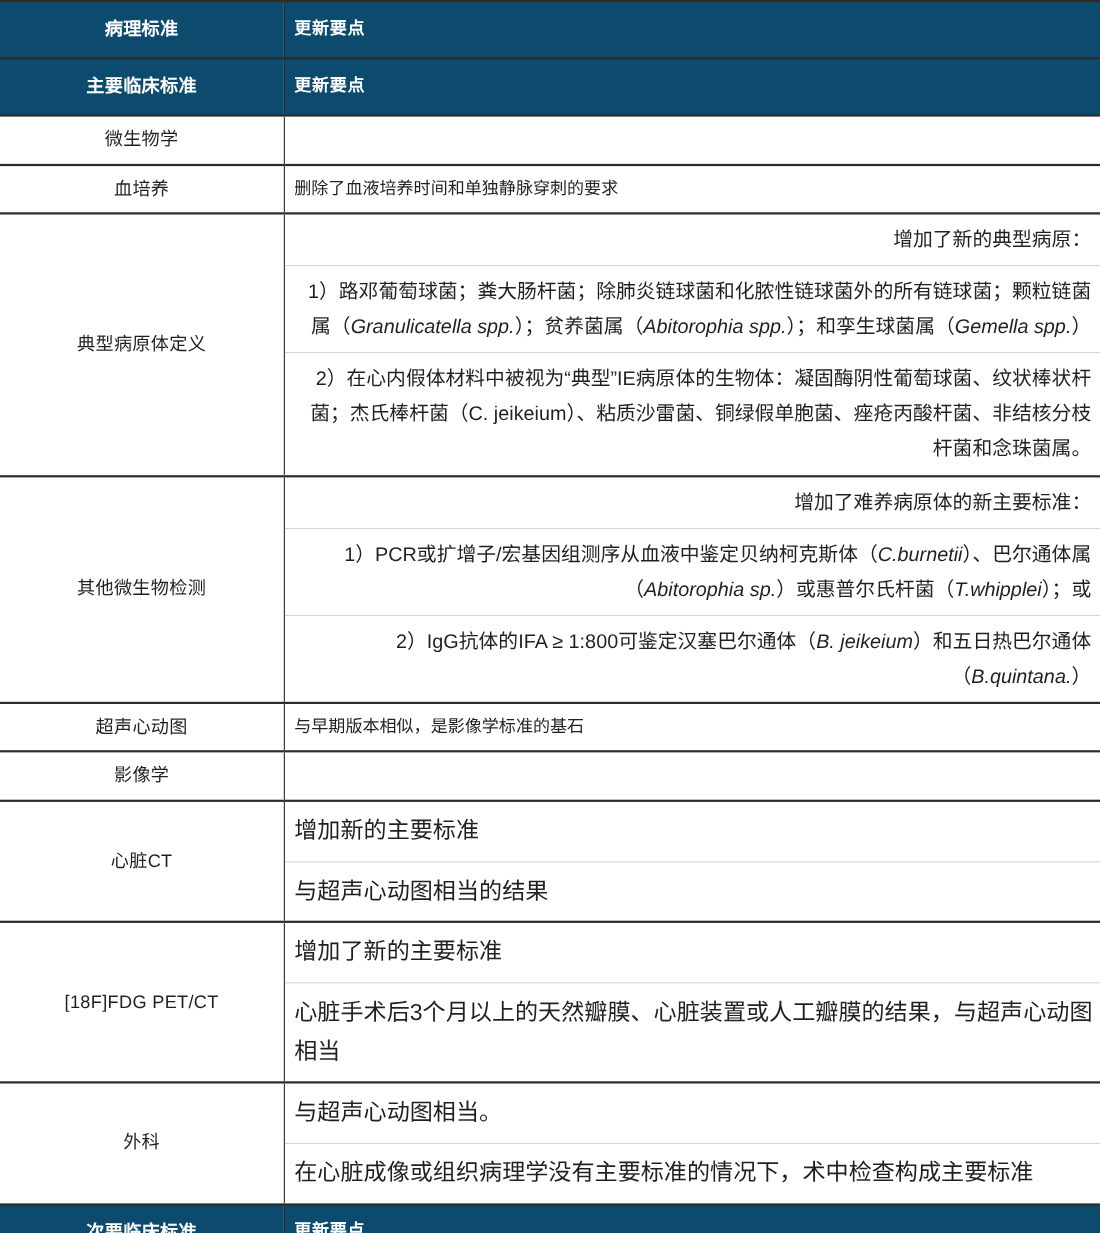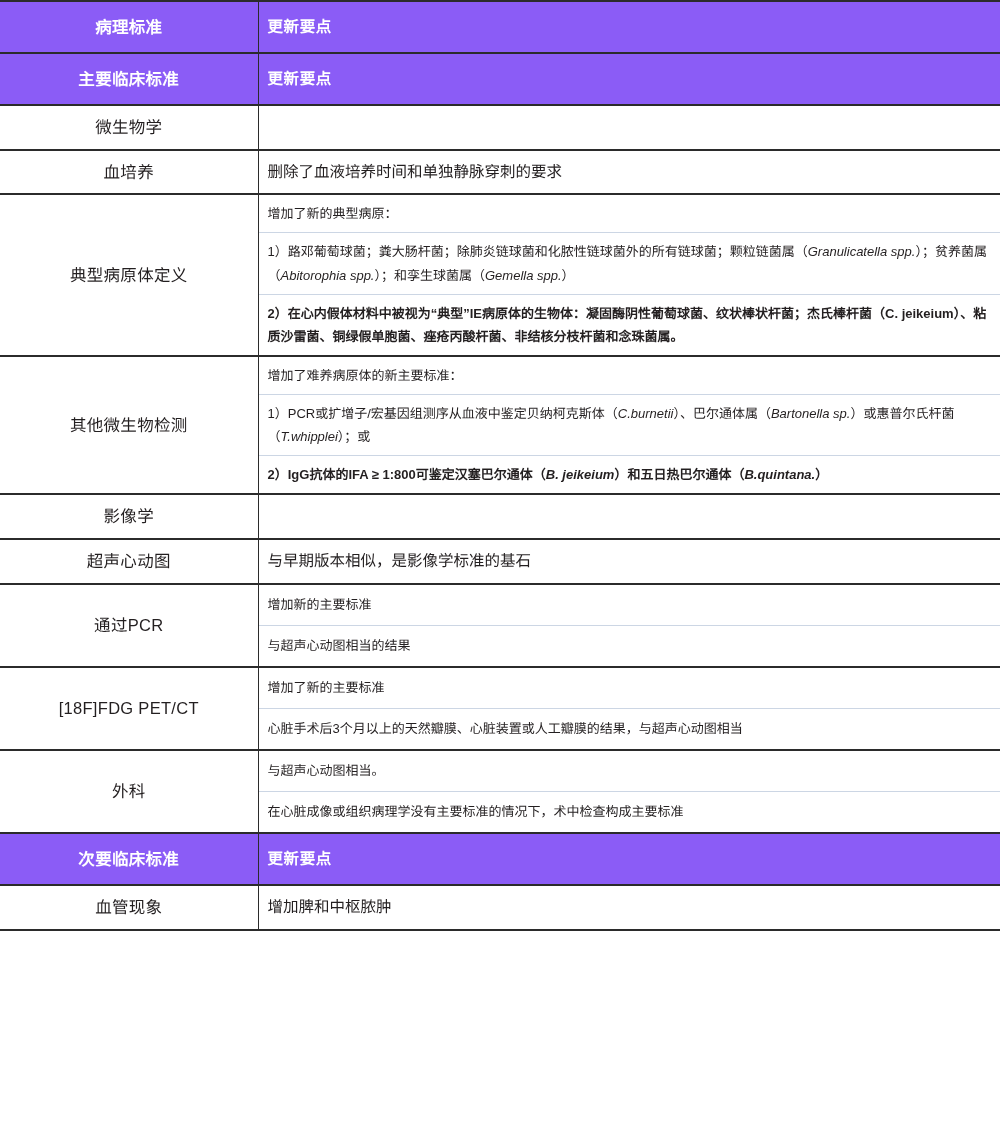--- a/index.html
+++ b/index.html
@@ -43,57 +43,58 @@
   }
   #criteria-table td.cell-detail {
     text-align: left;
     font-size: 15.5px;
     line-height: 1.72;
     padding: 8px 6px 8px 9px;
   }
 
   
   tr.section-header td {
-    background: #8b5cf6;
+    background: #0c4a6e;
     color: #ffffff;
     font-weight: bold;
     text-align: center;
     font-size: 17px;
     height: 34px;
     padding: 4px 6px;
     border-top: 2px solid #2b2b2b;
     border-bottom: 2px solid #2b2b2b;
     letter-spacing: .6px;
   }
   tr.section-header td.cell-label {
     border-right: 1.5px solid #2b2b2b;
   }
 
   
   .split-cell { padding: 0 !important; }
   .split-cell .sub-line {
     padding: 9px 6px 9px 9px;
-    font-size: 13px;
+    font-size: 21px;
     line-height: 1.7;
     border-bottom: 1.5px solid #ccd6e4;
   }
   .split-cell .sub-line:last-child {
     border-bottom: none;
   }
 
   
   .para-block { padding: 0 !important; }
   .para-block .para {
     padding: 7px 8px 7px 9px;
-    font-size: 13px;
+    font-size: 18px;
     line-height: 1.78;
     border-bottom: 1.5px solid #ccd6e4;
+    text-align: right;
   }
   .para-block .para:last-child { border-bottom: none; }
-  .para-block .para.no-rule { border-bottom: none; font-weight: bold; }
+  .para-block .para.no-rule { border-bottom: none; }
   .tall-label { font-size: 16.5px; }
 
   
   .cell-detail.empty { min-height: 20px; }
 
   
   #criteria-table tr:first-child td { border-top: 2px solid #2b2b2b; }
   #criteria-table tr:last-child td { border-bottom: 2.5px solid #2b2b2b; }
 </style>
 </head>
@@ -133,37 +134,37 @@
         <div class="para">增加了新的典型病原：</div>
         <div class="para">1）路邓葡萄球菌；粪大肠杆菌；除肺炎链球菌和化脓性链球菌外的所有链球菌；颗粒链菌属（<i>Granulicatella spp.</i>）；贫养菌属（<i>Abitorophia spp.</i>）；和孪生球菌属（<i>Gemella spp.</i>）</div>
         <div class="para no-rule">2）在心内假体材料中被视为“典型”IE病原体的生物体：凝固酶阴性葡萄球菌、纹状棒状杆菌；杰氏棒杆菌（C. jeikeium）、粘质沙雷菌、铜绿假单胞菌、痤疮丙酸杆菌、非结核分枝杆菌和念珠菌属。</div>
       </td>
     </tr>
 
     <tr>
       <td class="cell-label tall-label">其他微生物检测</td>
       <td class="cell-detail para-block">
         <div class="para">增加了难养病原体的新主要标准：</div>
-        <div class="para">1）PCR或扩增子/宏基因组测序从血液中鉴定贝纳柯克斯体（<i>C.burnetii</i>）、巴尔通体属（<i>Bartonella sp.</i>）或惠普尔氏杆菌（<i>T.whipplei</i>）；或</div>
+        <div class="para">1）PCR或扩增子/宏基因组测序从血液中鉴定贝纳柯克斯体（<i>C.burnetii</i>）、巴尔通体属（<i>Abitorophia sp.</i>）或惠普尔氏杆菌（<i>T.whipplei</i>）；或</div>
         <div class="para no-rule">2）IgG抗体的IFA ≥ 1:800可鉴定汉塞巴尔通体（<i>B. jeikeium</i>）和五日热巴尔通体（<i>B.quintana.</i>）</div>
       </td>
+    </tr>
+
+    <tr>
+      <td class="cell-label">超声心动图</td>
+      <td class="cell-detail">与早期版本相似，是影像学标准的基石</td>
     </tr>
 
     <tr>
       <td class="cell-label">影像学</td>
       <td class="cell-detail empty">&nbsp;</td>
     </tr>
 
     <tr>
-      <td class="cell-label">超声心动图</td>
-      <td class="cell-detail">与早期版本相似，是影像学标准的基石</td>
-    </tr>
-
-    <tr>
-      <td class="cell-label">通过PCR</td>
+      <td class="cell-label">心脏CT</td>
       <td class="cell-detail split-cell">
         <div class="sub-line">增加新的主要标准</div>
         <div class="sub-line">与超声心动图相当的结果</div>
       </td>
     </tr>
 
     <tr>
       <td class="cell-label">[18F]FDG PET/CT</td>
       <td class="cell-detail split-cell">
         <div class="sub-line">增加了新的主要标准</div>

